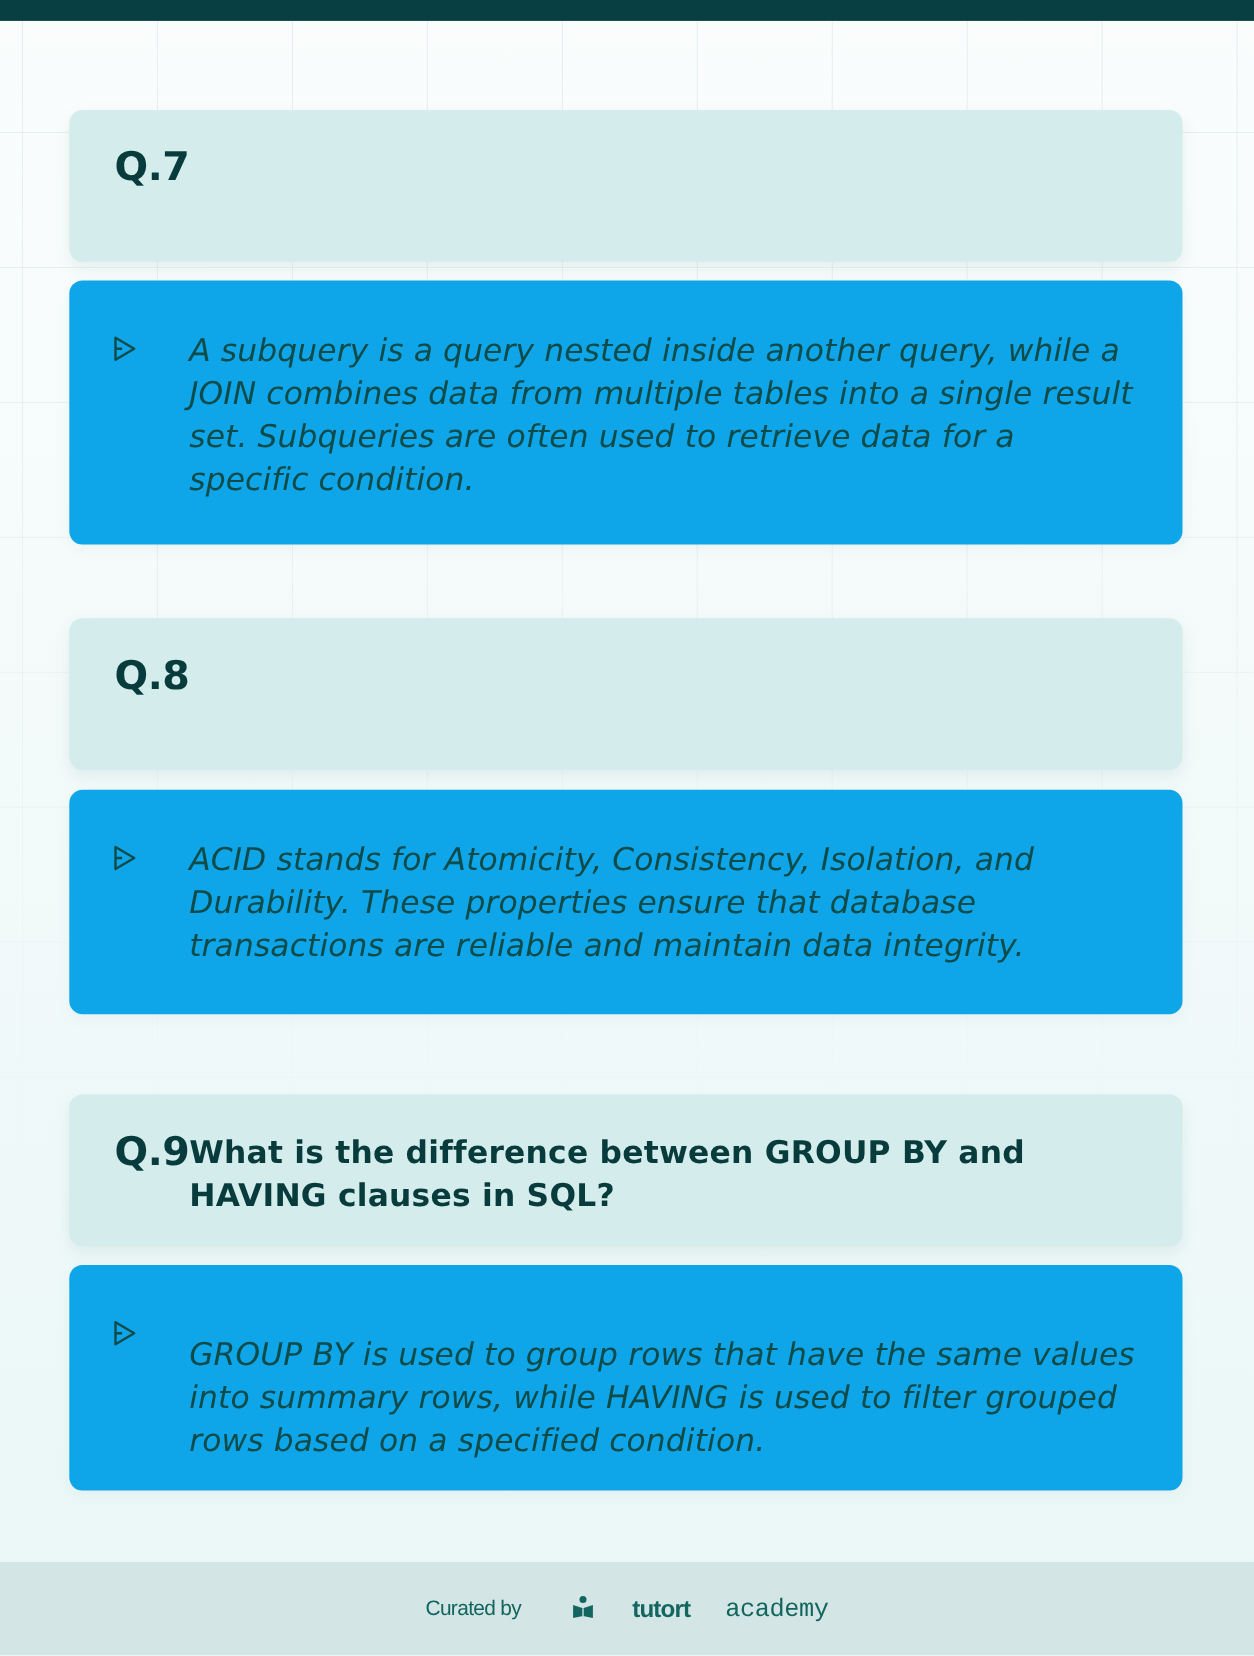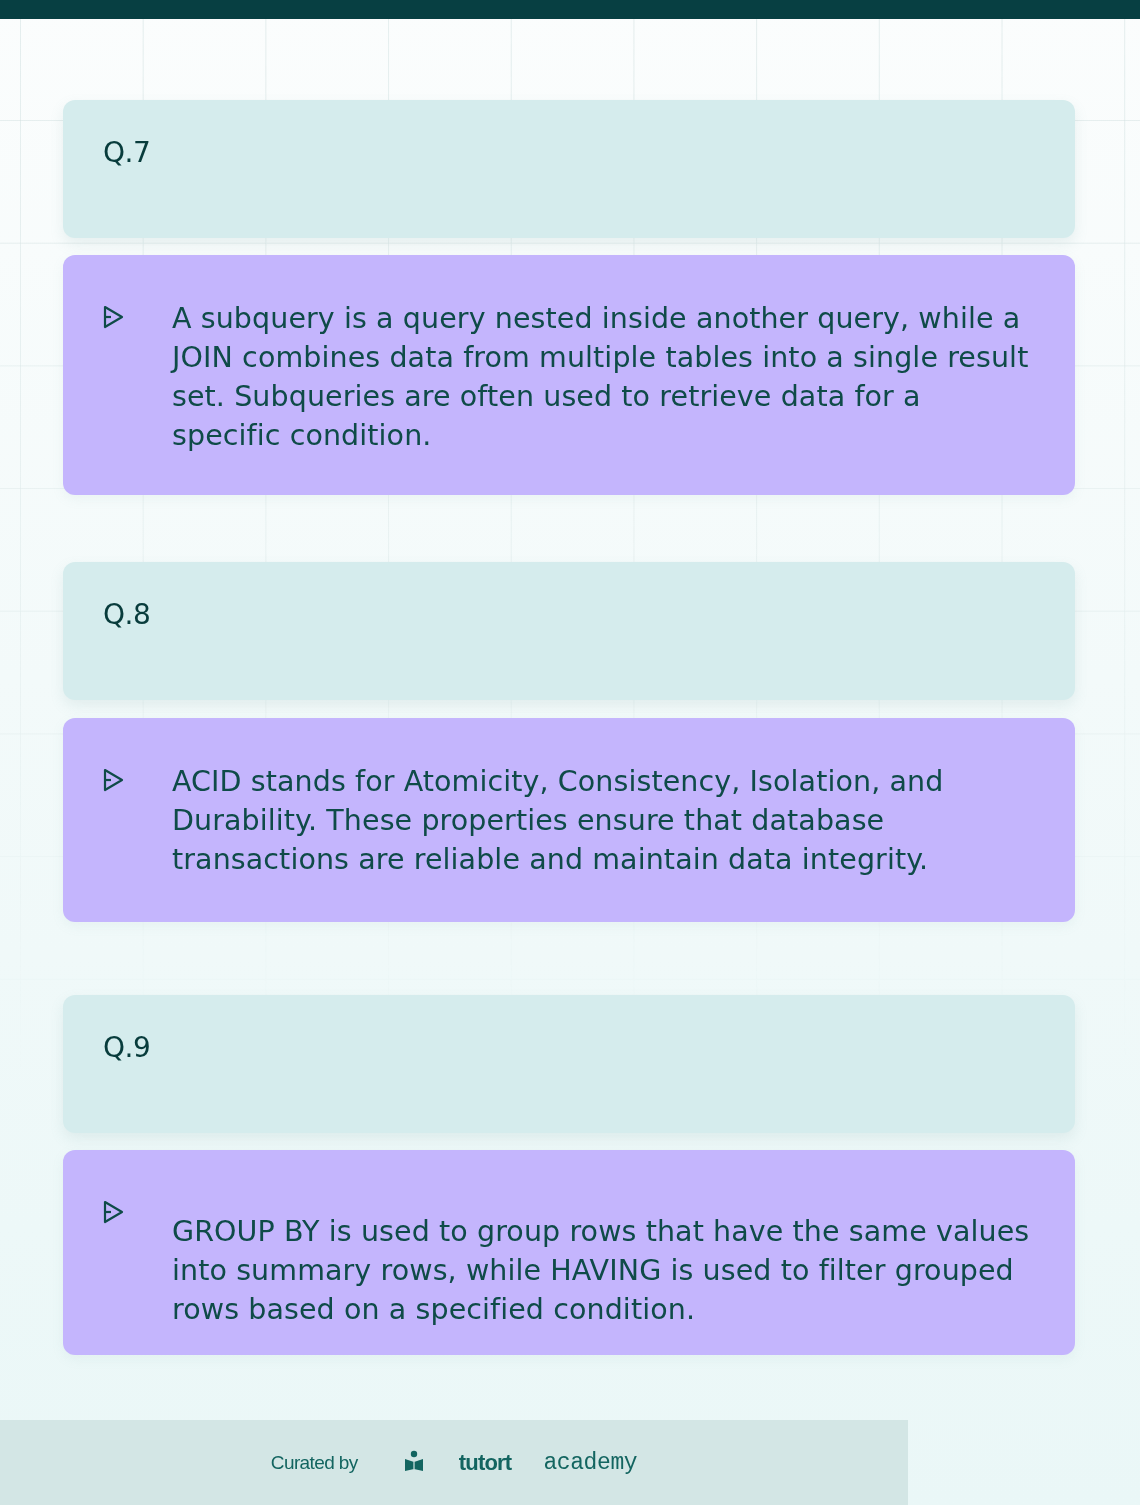--- a/index.html
+++ b/index.html
@@ -28,42 +28,43 @@
     position: absolute; left: 63px; width: 1012px; border-radius: 12px;
   }
   .q-card {
     background: #d5eced;
     box-shadow: 0 6px 14px rgba(120,160,160,0.14);
     padding: 33px 40px 0 40px;
     display: flex;
   }
   .q-label {
     width: 69px; flex: none;
-    font-weight: normal; font-size: 28px; line-height: 39px;
-    color: #083c3c; letter-spacing: -0.5px;
+    font-weight: bold; font-size: 36px; line-height: 39px;
+    color: #083c3c; letter-spacing: -0.5px; text-align: right;
   }
   .q-text {
     font-weight: bold; font-size: 28.5px; line-height: 39px;
     color: #083c3c; letter-spacing: 0.2px;
   }
   .a-card {
-    background: #c4b5fd;
+    background: #0ea5e9;
     box-shadow: 0 4px 12px rgba(140,175,175,0.10);
     padding: 44px 40px 0 40px;
     display: flex;
+    font-style: italic;
   }
   .a-icon {
     width: 69px; flex: none; padding-top: 6px;
   }
   .a-text {
     font-size: 28.5px; line-height: 39px; color: #0f4b48;
     letter-spacing: 0.1px;
   }
   .footer {
-    position: absolute; left: 0; top: 1420px; width: 908px; height: 85px;
+    position: absolute; left: 0; top: 1420px; width: 1140px; height: 85px;
     background: #d3e6e5;
     display: flex; align-items: center; justify-content: center; gap: 28px;
   }
   .curated {
     font-family: "Liberation Sans", sans-serif;
     font-size: 19px; color: #136560; letter-spacing: -0.6px;
     margin-right: 18px;
   }
   .logo-icon { margin-right: 7px; display: inline-block; }
   .brand-strong {
@@ -103,20 +104,21 @@
     <svg width="22" height="24" viewBox="0 0 22 24">
         <path d="M2 2 L19 12 L2 22 Z" fill="none" stroke="#0f4b48" stroke-width="2.2" stroke-linejoin="round"></path>
         <path d="M2 12 H8" stroke="#0f4b48" stroke-width="2.2"></path>
       </svg>
   </div>
   <div class="a-text" style="width:870px;">ACID stands for Atomicity, Consistency, Isolation, and Durability. These properties ensure that database transactions are reliable and maintain data integrity.</div>
 </div>
 
 <div class="card q-card" style="top:995px;height:138px;">
   <div class="q-label">Q.9</div>
+  <div class="q-text" style="width:800px;">What is the difference between GROUP BY and HAVING clauses in SQL?</div>
 </div>
 <div class="card a-card" style="top:1150px;height:205px;">
   <div class="a-icon">
     <svg width="22" height="24" viewBox="0 0 22 24">
         <path d="M2 2 L19 12 L2 22 Z" fill="none" stroke="#0f4b48" stroke-width="2.2" stroke-linejoin="round"></path>
         <path d="M2 12 H8" stroke="#0f4b48" stroke-width="2.2"></path>
       </svg>
   </div>
   <div class="a-text" style="width:860px;margin-top:18px;">GROUP BY is used to group rows that have the same values into summary rows, while HAVING is used to filter grouped rows based on a specified condition.</div>
 </div>

